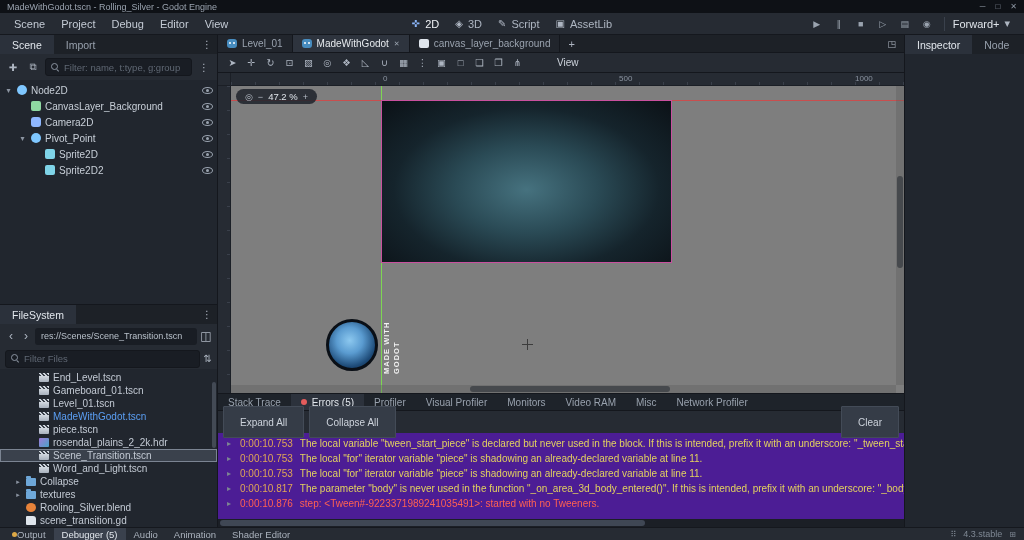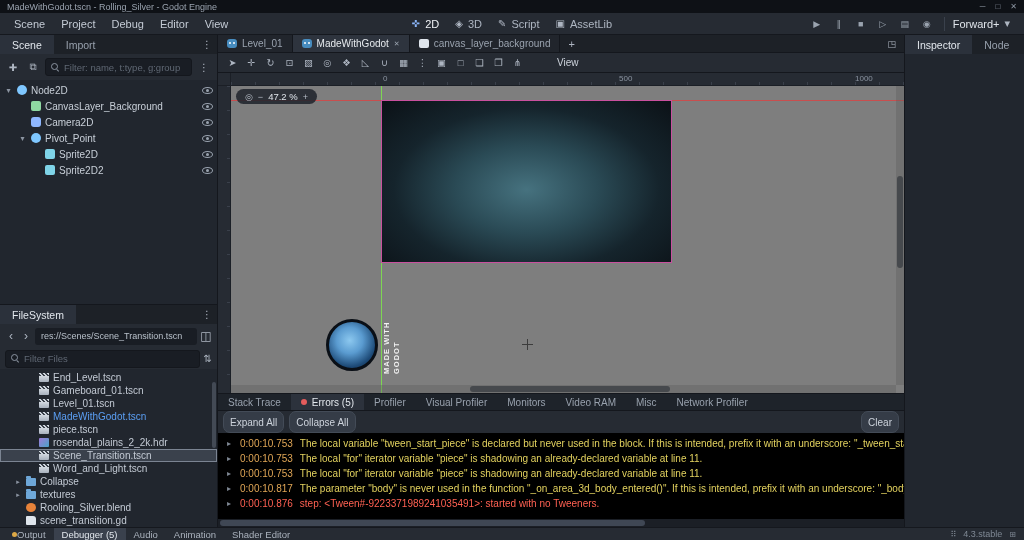--- a/index.html
+++ b/index.html
@@ -191,28 +191,28 @@
   .center-marker::after{content:"";position:absolute;top:5px;left:0;right:0;height:1px;background:#3c3c3c}
   .zoom-pill{position:absolute;left:5px;top:3px;display:flex;align-items:center;gap:5px;background:rgba(33,38,46,.88);border-radius:9px;padding:2px 9px;height:15px}
   .zoom-pill .gi{font-size:9px;color:#b6bdc7}
   .zoom-label{font-size:9.5px;color:#dfe4ea}
   .v-scroll{position:absolute;right:0;top:0;bottom:8px;width:8px;background:rgba(90,90,90,.35)}
   .v-thumb{position:absolute;top:90px;height:92px;left:1px;right:1px;border-radius:3px;background:rgba(35,40,48,.55)}
   .h-scroll{position:absolute;left:0;right:8px;bottom:0;height:8px;background:rgba(90,90,90,.35)}
   .h-thumb{position:absolute;left:36%;width:30%;top:1px;bottom:1px;border-radius:3px;background:rgba(35,40,48,.55)}
 
   
-  .debugger{height:134px;flex:none;display:flex;flex-direction:column;background:#000000;border-top:1px solid #14171d}
+  .debugger{height:134px;flex:none;display:flex;flex-direction:column;background:#4c1d95;border-top:1px solid #14171d}
   .dbg-tabs{height:17px;background:#1e232a;display:flex;align-items:stretch;border-bottom:1px solid #14171d;flex:none}
   .dbg-tab{display:inline-flex;align-items:center;gap:5px;padding:0 10px;font-size:10px;color:#98a1ad;white-space:nowrap}
   .dbg-tab[data-active="true"]{background:#2c323c;color:#e2e7ed}
   .dbg-tab .dot{display:none;width:6px;height:6px;border-radius:50%;background:#e45c5c}
   .dbg-tab[data-dot="true"] .dot{display:inline-block}
   .dbg-actions{height:22px;display:flex;align-items:center;gap:5px;padding:0 5px;background:#262b33;flex:none}
-  .btn{background:#353c47;border:1px solid #434b57;border-radius:7px;color:#cdd3dc;font-size:10px;font-family:inherit;padding:1px 6px;height:22px}
+  .btn{background:#353c47;border:1px solid #434b57;border-radius:1px;color:#cdd3dc;font-size:10px;font-family:inherit;padding:1px 16px;height:32px}
   .btn.clear{margin-left:auto}
   .err-list{flex:1;overflow:hidden;padding-top:3px}
   .err-row{height:15px;display:flex;align-items:center;gap:7px;padding-left:7px;font-size:10px;white-space:nowrap}
   .err-arrow{font-size:8px;color:#7e8793;width:8px;flex:none}
   .err-time{color:#e0a656;flex:none}
   .err-msg{color:#e3d25f;overflow:hidden}
   .err-row[data-level="error"] .err-time,.err-row[data-level="error"] .err-msg{color:#ff6152}
   .dbg-scroll{height:8px;background:#1b1f26;position:relative;flex:none}
   .dbg-thumb{position:absolute;left:2px;width:62%;top:1px;bottom:1px;border-radius:3px;background:#3f4754}
 

